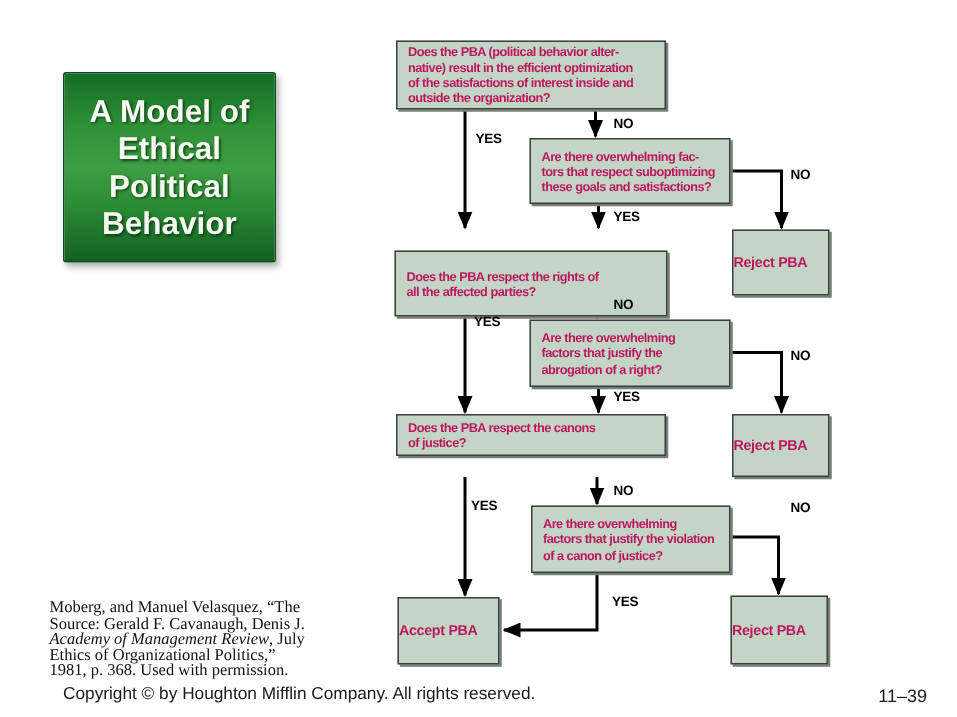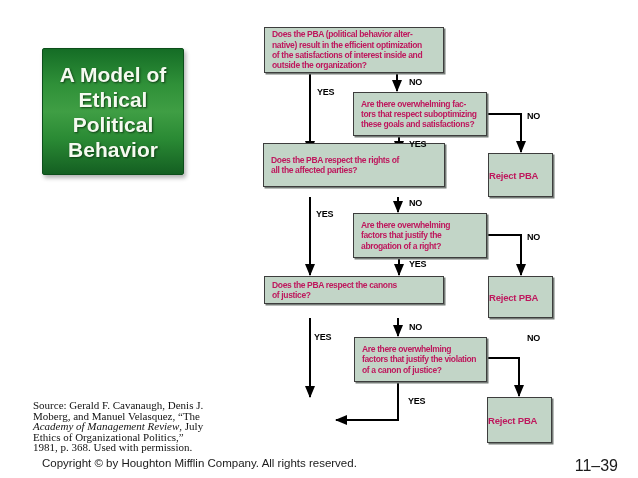--- a/index.html
+++ b/index.html
@@ -30,21 +30,21 @@
   
   svg.arrows{position:absolute;left:0;top:0;pointer-events:none;}
 
   
   .source{position:absolute;left:33px;top:400px;
           font-family:"Liberation Serif",serif;font-size:11px;line-height:10.6px;color:#111;}
   .source i{font-style:italic;}
 
   
   .footer-copy{position:absolute;left:42px;top:457px;font-size:11.5px;color:#1a1a1a;}
-  .footer-page{position:absolute;right:20px;top:457px;font-size:16px;color:#1a1a1a;}
+  .footer-page{position:absolute;right:20px;top:457px;font-size:12px;color:#1a1a1a;}
 </style>
 </head>
 <body>
 
 <div class="slide">
 
   <div class="titlebox">
     <span>A Model of
 Ethical
 Political
@@ -75,21 +75,21 @@
     <span class="qtext">Does the PBA (political behavior alter-
 native) result in the efficient optimization
 of the satisfactions of interest inside and
 outside the organization?</span>
   </div>
   <div class="qbox" style="left:353px;top:92px;width:134px;height:44px">
     <span class="qtext">Are there overwhelming fac-
 tors that respect suboptimizing
 these goals and satisfactions?</span>
   </div>
-  <div class="qbox" style="left:263px;top:143px;width:182px;height:44px">
+  <div class="qbox" style="left:263px;top:167px;width:182px;height:44px">
     <span class="qtext">Does the PBA respect the rights of
 all the affected parties?</span>
   </div>
   <div class="qbox endbox" style="left:488px;top:153px;width:65px;height:44px">
     <span>Reject PBA</span>
   </div>
   <div class="qbox" style="left:353px;top:213px;width:134px;height:45px">
     <span class="qtext">Are there overwhelming
 factors that justify the
 abrogation of a right?</span>
@@ -99,40 +99,43 @@
 of justice?</span>
   </div>
   <div class="qbox endbox" style="left:488px;top:276px;width:65px;height:42px">
     <span>Reject PBA</span>
   </div>
   <div class="qbox" style="left:354px;top:337px;width:133px;height:45px">
     <span class="qtext">Are there overwhelming
 factors that justify the violation
 of a canon of justice?</span>
   </div>
+  <div class="qbox endbox" style="left:265px;top:398px;width:68px;height:45px">
+    <span>Accept PBA</span>
+  </div>
   <div class="qbox endbox" style="left:487px;top:397px;width:65px;height:46px">
     <span>Reject PBA</span>
   </div>
 
   <div class="elabel" style="left:317px;top:87px">YES</div>
   <div class="elabel" style="left:409px;top:77px">NO</div>
   <div class="elabel" style="left:527px;top:111px">NO</div>
   <div class="elabel" style="left:409px;top:139px">YES</div>
   <div class="elabel" style="left:316px;top:209px">YES</div>
   <div class="elabel" style="left:409px;top:198px">NO</div>
   <div class="elabel" style="left:527px;top:232px">NO</div>
   <div class="elabel" style="left:409px;top:259px">YES</div>
   <div class="elabel" style="left:314px;top:332px">YES</div>
   <div class="elabel" style="left:409px;top:322px">NO</div>
   <div class="elabel" style="left:527px;top:333px">NO</div>
   <div class="elabel" style="left:408px;top:396px">YES</div>
 
   <div class="source">
+    <div>Moberg, and Manuel Velasquez, “The</div>
     <div>Source: Gerald F. Cavanaugh, Denis J.</div>
-    <div>Moberg, and Manuel Velasquez, “The</div>
     <div><i>Academy of Management Review</i><span>, July</span></div>
     <div>Ethics of Organizational Politics,”</div>
     <div>1981, p. 368. Used with permission.</div>
   </div>
 
   <div class="footer-copy">Copyright © by Houghton Mifflin Company. All rights reserved.</div>
   <div class="footer-page">11–39</div>
 
 </div>
 

